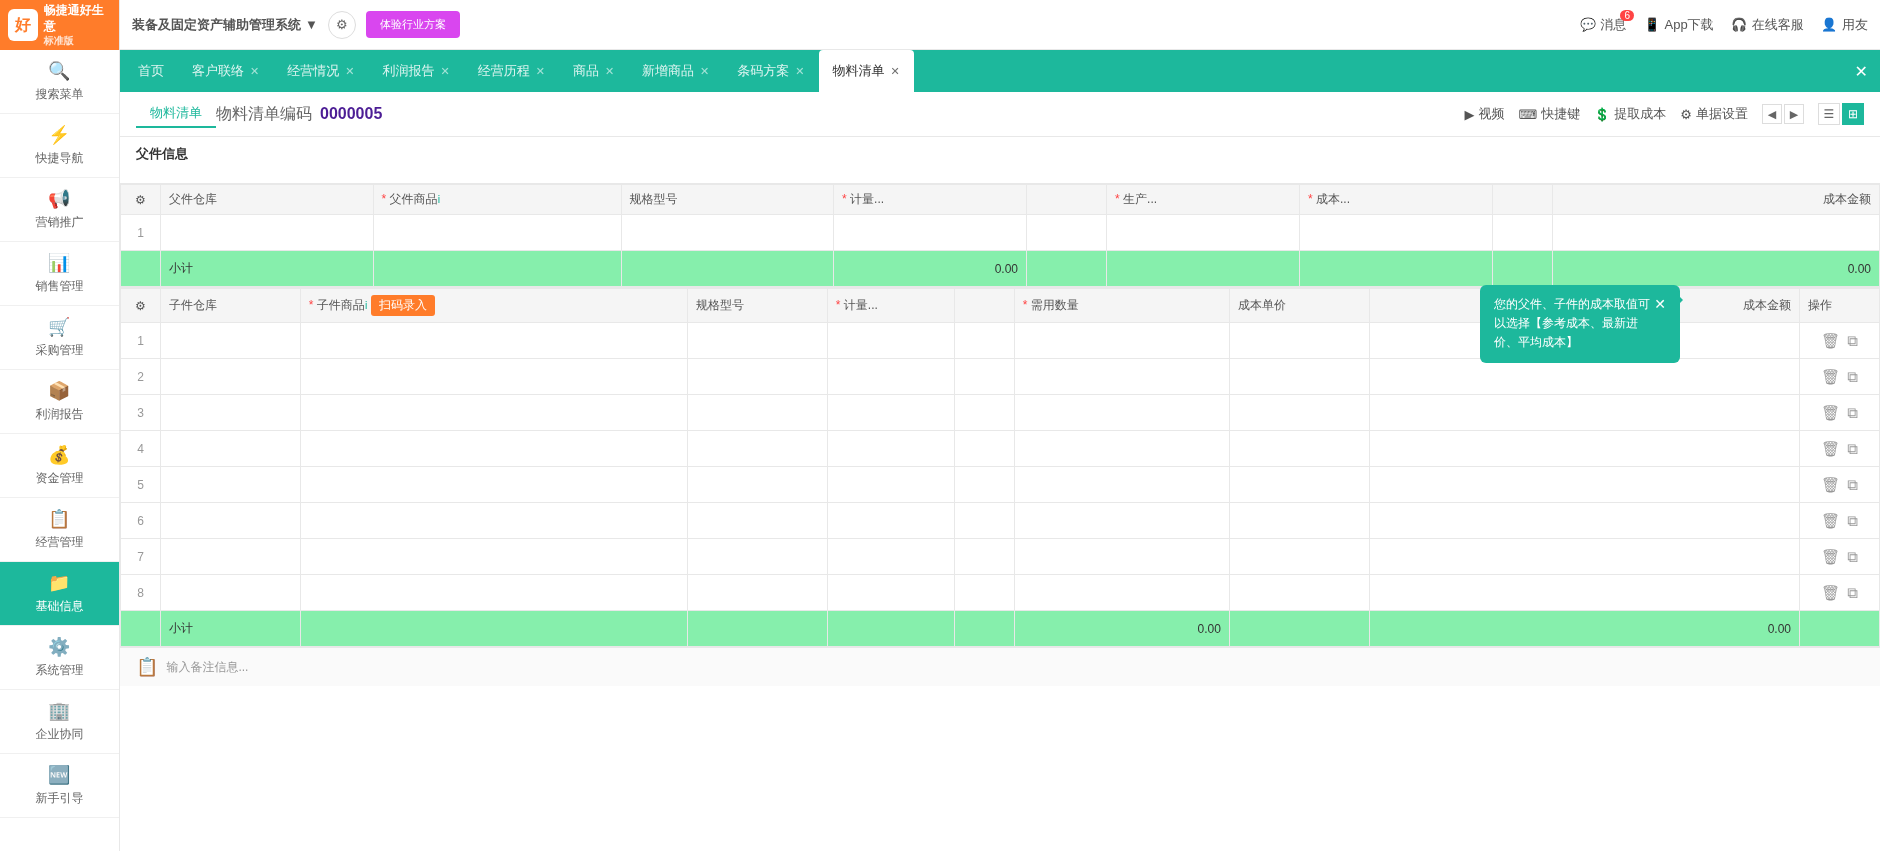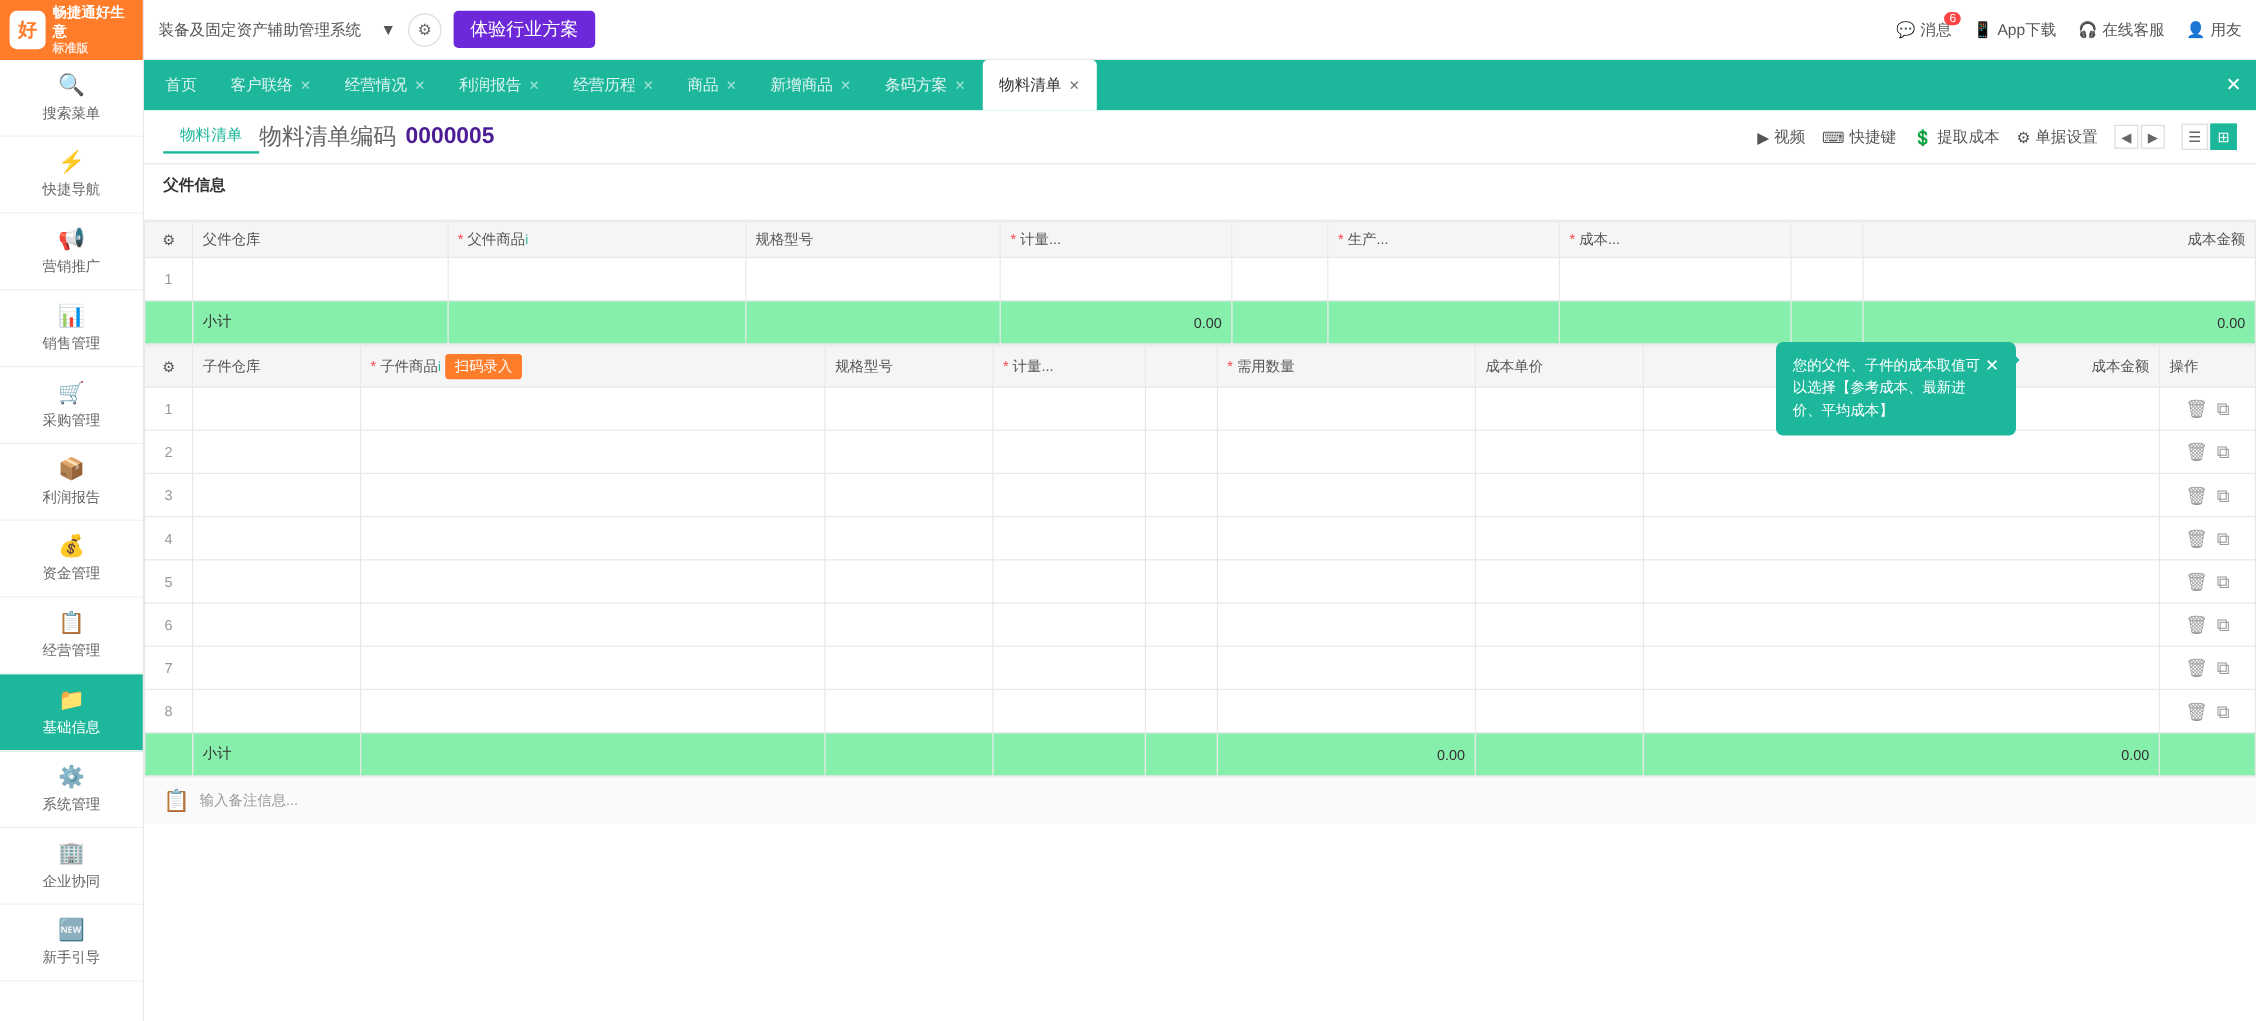--- a/index.html
+++ b/index.html
@@ -73,43 +73,44 @@
       justify-content: space-between;
     }
     .topbar-left {
       display: flex;
       align-items: center;
       gap: 10px;
     }
     .topbar-select {
       display: flex;
       align-items: center;
-      gap: 16px;
+      gap: 4px;
       color: #555;
       cursor: pointer;
+      font-weight: bold;
     }
     .topbar-settings-btn {
       width: 28px;
       height: 28px;
       border-radius: 50%;
       border: 1px solid #ddd;
       display: flex;
       align-items: center;
       justify-content: center;
       cursor: pointer;
       color: #666;
     }
     .topbar-trial-btn {
-      background: #6d28d9;
+      background: #d946ef;
       color: #fff;
       border: none;
       padding: 6px 14px;
       border-radius: 4px;
       cursor: pointer;
-      font-size: 15px;
+      font-size: 11px;
     }
     .topbar-right {
       display: flex;
       align-items: center;
       gap: 18px;
       color: #555;
       font-size: 13px;
     }
     .topbar-right-item {
       display: flex;
@@ -199,21 +200,21 @@
       border-bottom: 2px solid transparent;
     }
     .subtab.active {
       color: #1db89c;
       border-bottom: 2px solid #1db89c;
     }
     .subheader-code {
       display: flex;
       align-items: center;
       gap: 8px;
-      font-size: 19px;
+      font-size: 16px;
       color: #333;
     }
     .code-label { color: #666; }
     .code-value { color: #4c1d95; font-weight: bold; }
     .subheader-actions {
       display: flex;
       align-items: center;
       gap: 14px;
       font-size: 13px;
       color: #555;

